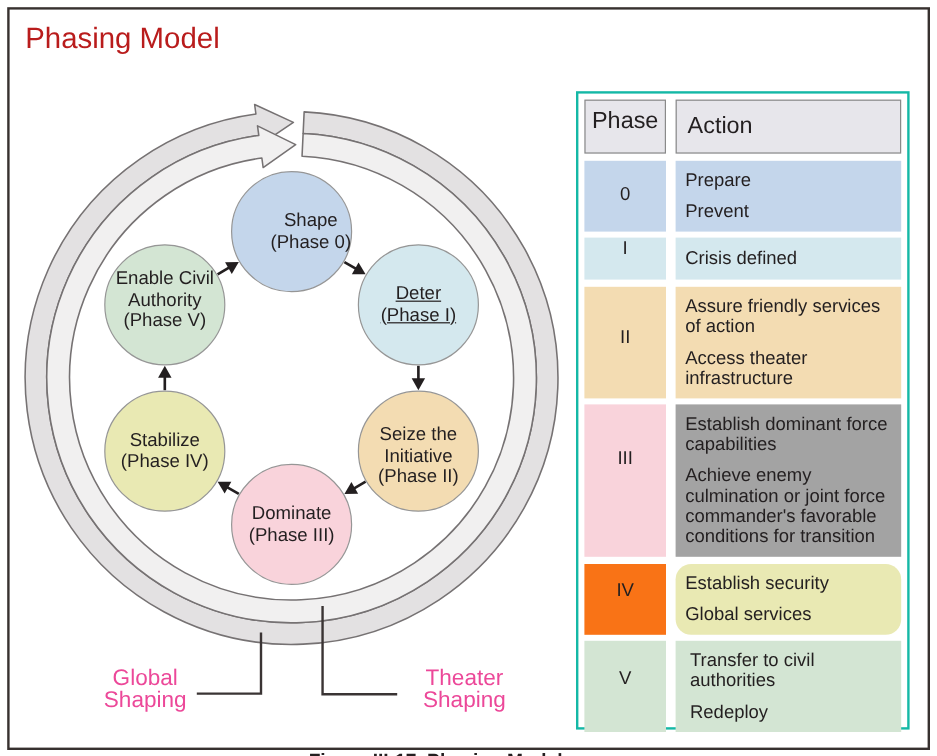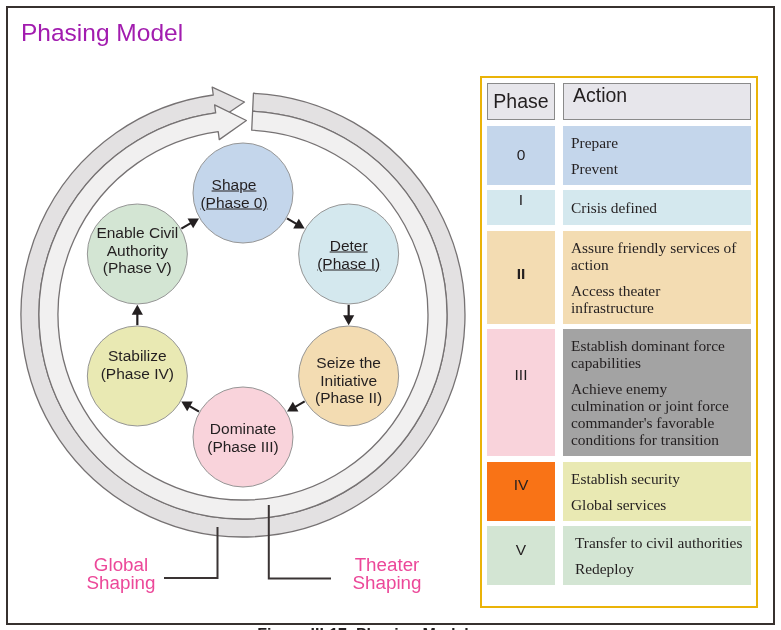--- a/index.html
+++ b/index.html
@@ -8,55 +8,55 @@
     background:#ffffff;
     font-family:"Liberation Sans","DejaVu Sans",sans-serif;
     color:#231f20;
   }
   .figure-box{
     position:absolute;left:6px;top:6px;width:769px;height:619px;
     border:2px solid #37312f;box-sizing:border-box;background:#ffffff;
   }
   .fig-title{
     position:absolute;left:21px;top:21px;
-    font-size:24.5px;line-height:1;color:#a21caf;
+    font-size:24.5px;line-height:1;color:#b91c1c;
   }
   #diagram{position:absolute;left:0;top:0;}
   .circle-label{
     position:absolute;transform:translate(-50%,-50%);
     white-space:pre-line;text-align:center;
     font-size:15.5px;line-height:17.5px;color:#231f20;
   }
   .shaping-label{
     position:absolute;white-space:pre-line;text-align:center;
     font-size:18.8px;line-height:17.7px;color:#ec4899;width:120px;
   }
   #global-shaping-label{left:61px;top:556px;}
   #theater-shaping-label{left:327px;top:556px;}
   .ptable{
     position:absolute;left:480px;top:76px;width:278px;height:532px;
-    border:2px solid #eab308;box-sizing:border-box;background:#ffffff;
+    border:2px solid #14b8a6;box-sizing:border-box;background:#ffffff;
     padding:5px;display:flex;flex-direction:column;gap:5.5px;
   }
   .thead{display:flex;gap:8px;flex:0 0 auto;}
   .hcell{
     border:1px solid #8a8a8a;background:#e7e6eb;box-sizing:border-box;
     font-size:19.5px;line-height:23px;
   }
   .phase-h{width:68px;text-align:center;padding:6px 0;flex:0 0 auto;}
-  .action-h{flex:1;padding:0 9px;}
+  .action-h{flex:1;padding:10px 9px;}
   .trow{display:flex;gap:8px;flex:0 0 auto;}
   .pcell{
     width:68px;flex:0 0 auto;display:flex;align-items:center;justify-content:center;
     font-size:15.5px;
   }
   .acell{
     flex:1;padding:8px 8px;box-sizing:border-box;
     display:flex;flex-direction:column;justify-content:center;gap:9px;
-    font-size:15.4px;line-height:17px;font-family:Liberation Serif, serif;
+    font-size:15.4px;line-height:17px;
   }
   .acell.single{padding:9px 8px;}
   .action-item{margin:0;}
   .fig-caption{
     position:absolute;left:0;top:626px;width:726px;text-align:center;
     font-size:16px;font-weight:bold;color:#231f20;
   }
 </style>
 </head>
 <body>
@@ -84,30 +84,30 @@
     <polygon points="199.01,218.4 193.15,228.25 187.55,218.55" fill="#231f20"></polygon>
     <circle cx="243" cy="193" r="50" fill="#c4d6eb" stroke="#969696" stroke-width="1"></circle>
     <circle cx="348.66" cy="254" r="50" fill="#d4e8ee" stroke="#969696" stroke-width="1"></circle>
     <circle cx="348.66" cy="376" r="50" fill="#f3dcb2" stroke="#969696" stroke-width="1"></circle>
     <circle cx="243" cy="437" r="50" fill="#f9d3db" stroke="#969696" stroke-width="1"></circle>
     <circle cx="137.34" cy="376" r="50" fill="#e9e9b3" stroke="#969696" stroke-width="1"></circle>
     <circle cx="137.34" cy="254" r="50" fill="#d3e5d3" stroke="#969696" stroke-width="1"></circle>
   </svg>
 
 <div id="circle-labels">
-    <div class="circle-label" style="left: 234px; top: 193px; text-decoration: underline;">Shape
+    <div class="circle-label" style="left: 259px; top: 193px;">Shape
 (Phase 0)</div>
     <div class="circle-label" style="left: 348.66px; top: 254px; text-decoration: underline;">Deter
 (Phase I)</div>
     <div class="circle-label" style="left: 348.66px; top: 380px;">Seize the
 Initiative
 (Phase II)</div>
     <div class="circle-label" style="left: 243px; top: 437px;">Dominate
 (Phase III)</div>
-    <div class="circle-label" style="left: 137.34px; top: 364px;">Stabilize
+    <div class="circle-label" style="left: 137.34px; top: 376px;">Stabilize
 (Phase IV)</div>
     <div class="circle-label" style="left: 137.34px; top: 250px;">Enable Civil
 Authority
 (Phase V)</div>
   </div>
 
 <div class="shaping-label" id="global-shaping-label">Global
 Shaping</div>
 <div class="shaping-label" id="theater-shaping-label">Theater
 Shaping</div>
@@ -129,42 +129,42 @@
     </div>
     <div class="trow">
       <div class="pcell" style="background: rgb(212, 232, 238);">
         <span style="transform: translateY(-8px);">I</span>
       </div>
       <div class="acell single" style="background: rgb(212, 232, 238);">
         <div class="action-item">Crisis defined</div>
       </div>
     </div>
     <div class="trow">
-      <div class="pcell" style="background: rgb(243, 220, 178); font-weight: bold;">
+      <div class="pcell" style="background: rgb(243, 220, 178);">
         <span style="transform: translateY(-3px);">II</span>
       </div>
       <div class="acell" style="background: rgb(243, 220, 178);">
         <div class="action-item">Assure friendly services of action</div>
         <div class="action-item">Access theater infrastructure</div>
       </div>
     </div>
     <div class="trow">
       <div class="pcell" style="background: rgb(249, 211, 219);">
         <span style="transform: translateY(-18px);">III</span>
       </div>
       <div class="acell" style="background: #a3a3a3;">
         <div class="action-item">Establish dominant force capabilities</div>
         <div class="action-item">Achieve enemy culmination or joint force commander's favorable conditions for transition</div>
       </div>
     </div>
     <div class="trow">
       <div class="pcell" style="background: #f97316;">
         <span style="transform: translateY(-6.5px);">IV</span>
       </div>
-      <div class="acell" style="background: rgb(233, 233, 179);">
+      <div class="acell" style="background: rgb(233, 233, 179); border-radius: 13px;">
         <div class="action-item">Establish security</div>
         <div class="action-item">Global services</div>
       </div>
     </div>
     <div class="trow">
       <div class="pcell" style="background: rgb(211, 229, 211);">
         <span style="transform: translateY(-6px);">V</span>
       </div>
       <div class="acell" style="background: rgb(211, 229, 211); padding-left: 12px;">
         <div class="action-item">Transfer to civil authorities</div>

